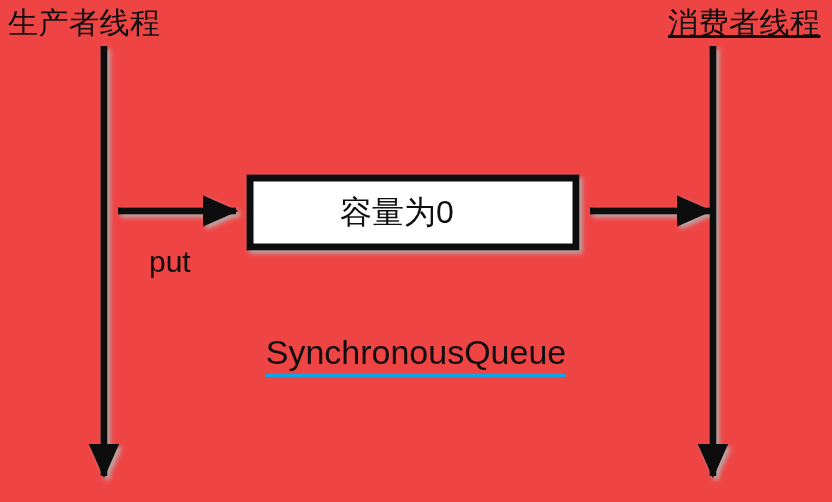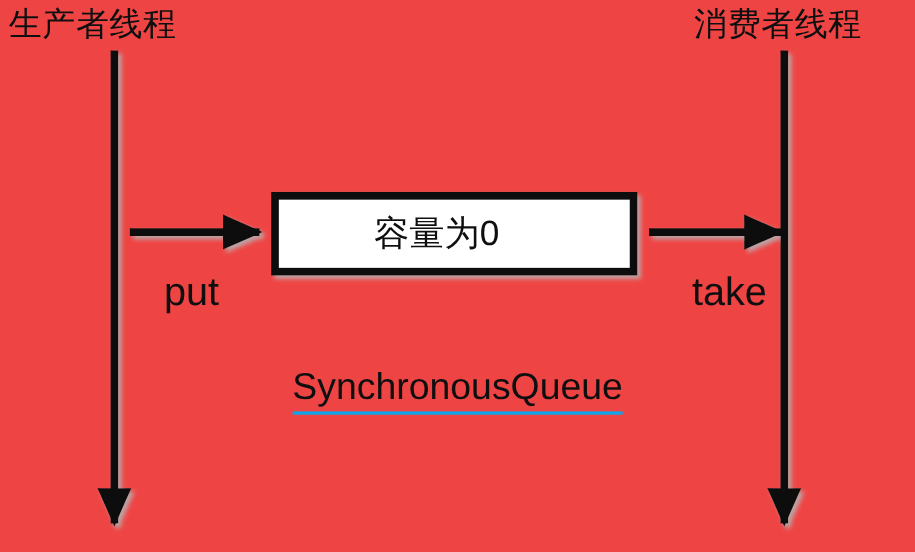--- a/index.html
+++ b/index.html
@@ -22,24 +22,24 @@
     position: absolute;
     white-space: nowrap;
     color: #0f0f0f;
     line-height: 1;
   }
   .thread-label {
     font-size: 30px;
     letter-spacing: 0.5px;
   }
   #producer-label { left: 8px;  top: 8px; }
-  #consumer-label { left: 631px; top: 8px; }
+  #consumer-label { left: 668px; top: 8px; text-decoration: underline; }
 
   .op-label {
-    font-size: 36px;
+    font-size: 30px;
   }
   #put-label  { left: 149px; top: 247px; }
   #take-label { left: 629px; top: 247px; }
 
   #box-text {
     position: absolute;
     left: 247px;
     top: 175px;
     width: 300px;
     height: 75px;
@@ -104,21 +104,20 @@
       <rect x="250" y="178" width="326" height="69" fill="#ffffff" stroke="#0f0f0f" stroke-width="7"></rect>
     </g>
   </svg>
 
   <div class="label thread-label" id="producer-label">生产者线程</div>
 
   <div class="label thread-label" id="consumer-label">消费者线程</div>
 
   <div class="label op-label" id="put-label">put</div>
 
-  <div class="label op-label" id="take-label">take</div>
 
   <div id="box-text">容量为0</div>
 
   <div id="queue-name">
     <span>SynchronousQueue</span>
   </div>
 
 </div>
 
 </body></html>

